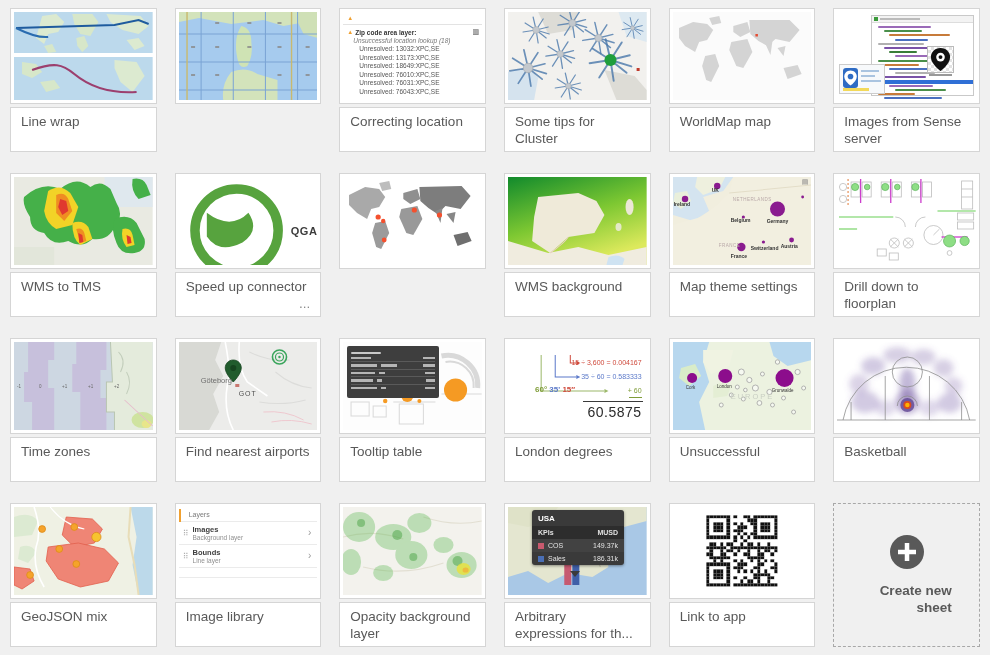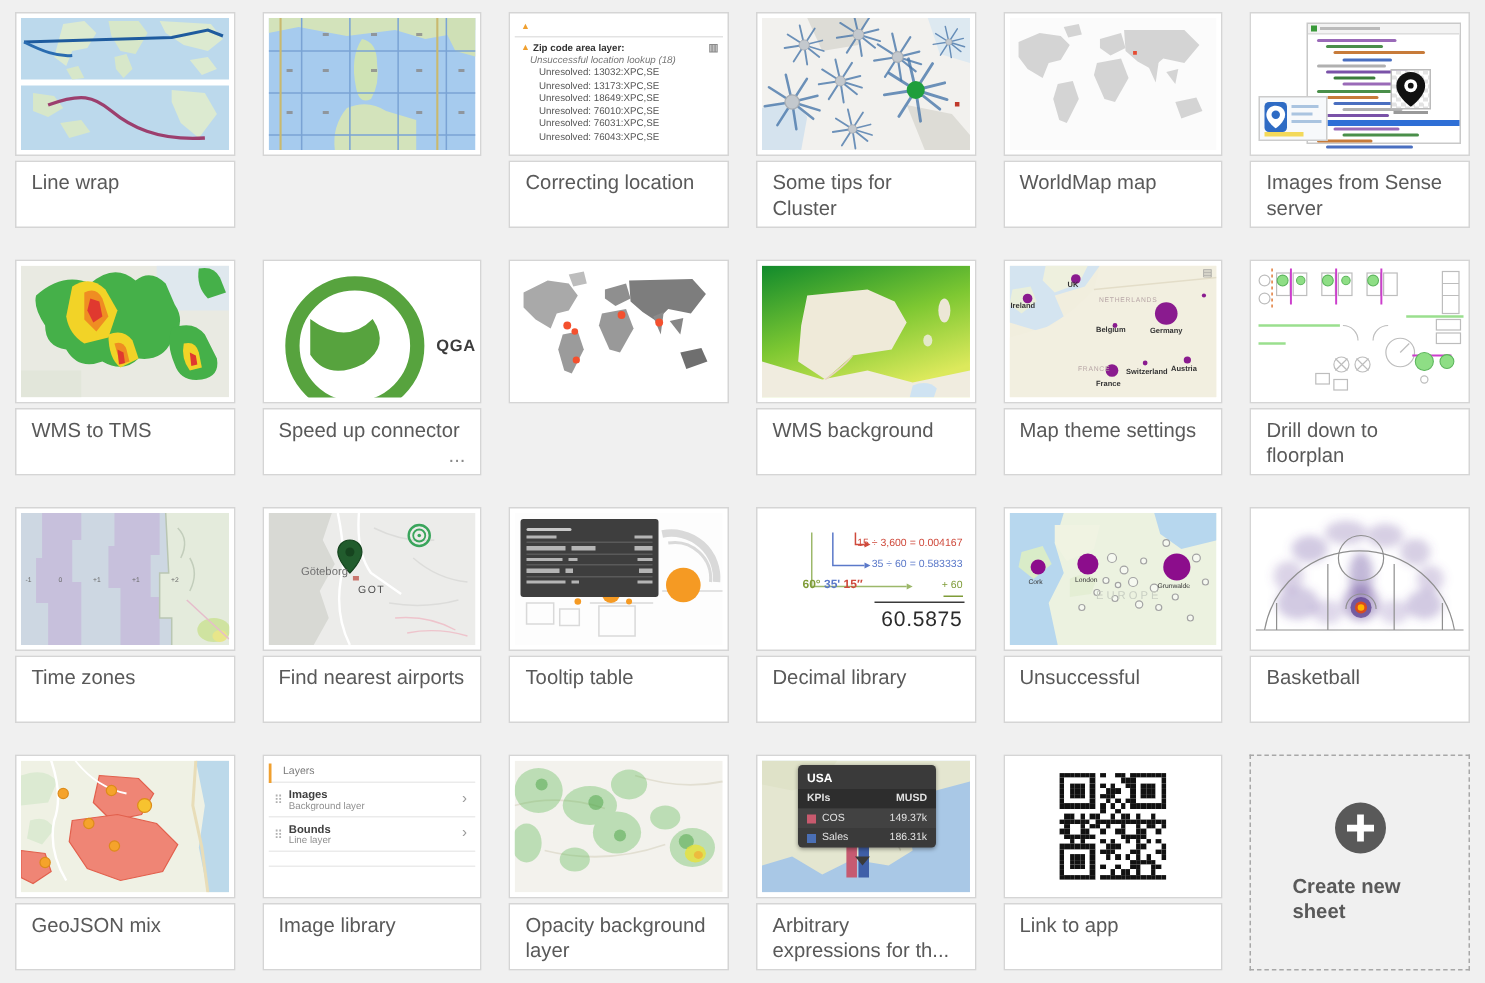--- a/index.html
+++ b/index.html
@@ -96,21 +96,21 @@
   .sense .yl { position:absolute; left:3px; bottom:2px; width:26px; height:3px; background:#f3d95a; }
 
   
   .qr { position:absolute; left:50%; top:50%; transform:translate(-50%,-50%); display:grid;
         grid-template-columns:repeat(21,3.4px); grid-auto-rows:3.4px; }
   .qr i { background:#fff; } .qr i.k { background:#111; }
 
   
   .create-card { border:1px dashed #a8a8a8; display:flex; flex-direction:column; align-items:center;
                  justify-content:center; gap:12px; cursor:pointer; }
-  .create-card .lbl { font-weight:bold; font-size:13.5px; color:#595959; text-align:left; width:90px; line-height:17px; }
+  .create-card .lbl { font-weight:bold; font-size:13.5px; color:#595959; text-align:right; width:90px; line-height:17px; }
 
   .zl { font-size:4.5px; color:#6a6a6a; }
   .mlab { font-size:5px; font-weight:bold; color:#333; }
   .faint { font-size:4.5px; color:#b9a8a8; font-weight:normal; letter-spacing:.5px; }
   .wm { font-size:7.5px; color:#c9cfc3; letter-spacing:2px; }
   .menu-ic { position:absolute; right:3px; top:1px; color:#8a8a8a; font-size:7px; }
 </style>
 </head>
 <body>
 
@@ -651,21 +651,21 @@
         <span class="r">15″</span>
       </div>
       <div class="t1">15 ÷ 3,600 = 0.004167</div>
       <div class="t2">35 ÷ 60 = 0.583333</div>
       <div class="t3">+ 60</div>
       <div class="ul"></div>
       <div class="rule"></div>
       <div class="res">60.5875</div>
     </div>
       </div>
-    <div class="title-box"><span>Decimal library</span></div>
+    <div class="title-box"><span>London degrees</span></div>
   </div>
 
   <div class="card">
     <div class="thumb">
         <div class="art">
       <svg viewBox="0 0 138 88" preserveAspectRatio="none">
         <rect width="138" height="88" fill="#ecf2e0"></rect>
         <path d="M0,0 H36 L30,20 36,40 26,60 32,88 H0 Z" fill="#b7d7ee"></path>
         <path d="M96,0 h42 v18 l-24,6 -14,-10 z" fill="#b7d7ee"></path>
         <path d="M30,8 h30 l-4,16 -18,8 -8,-12 z" fill="#f0f3e2"></path>

